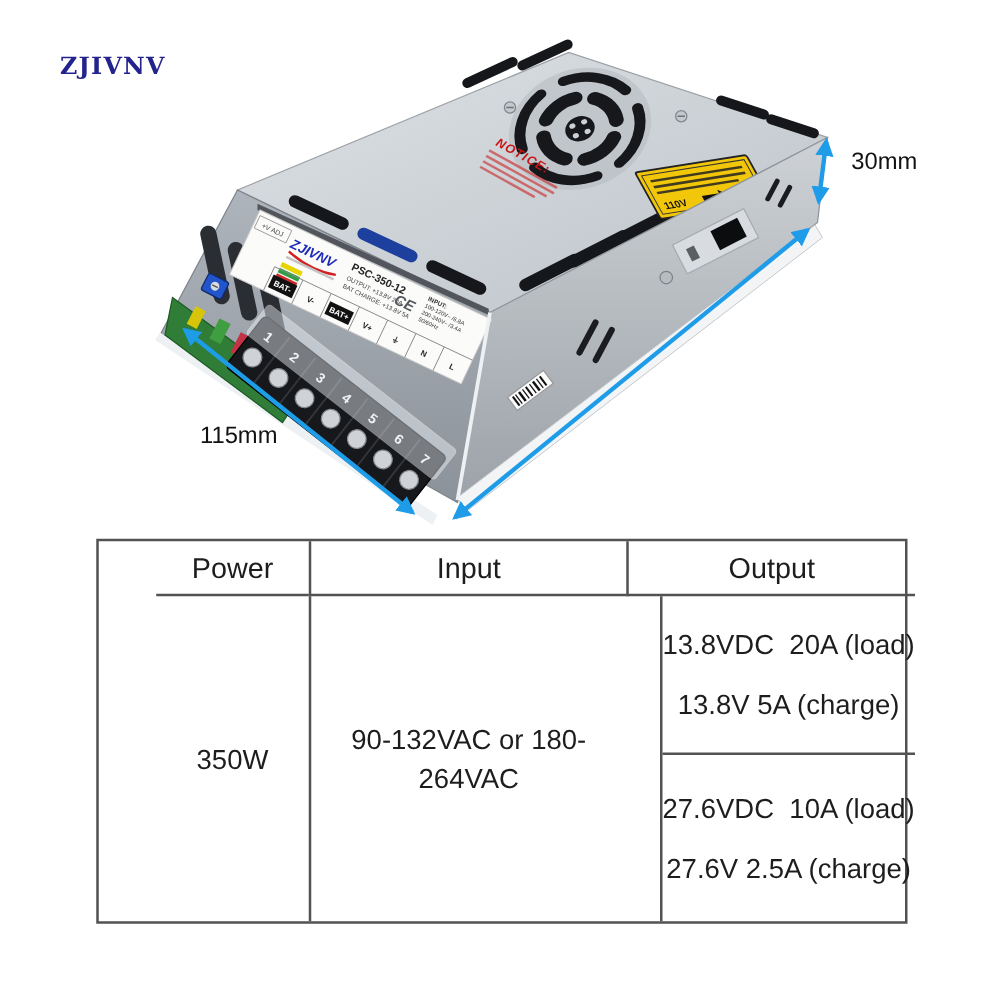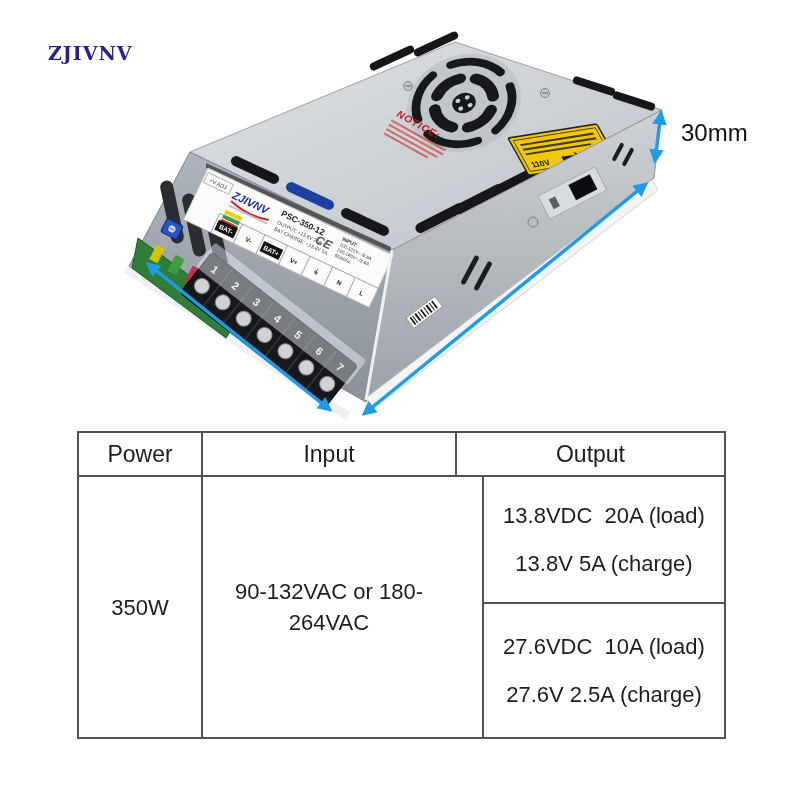--- a/index.html
+++ b/index.html
@@ -1,27 +1,27 @@
 <!DOCTYPE html>
 <html><head>
 <meta charset="utf-8">
 <style>
   html,body{margin:0;padding:0;background:#ffffff;}
   .stage{position:relative;width:800px;height:796px;background:#ffffff;overflow:hidden;
          font-family:"Liberation Sans",sans-serif;}
   .brand-logo{position:absolute;left:48px;top:42px;font-family:"DejaVu Serif",serif;
          font-weight:bold;font-size:19px;color:#23238e;letter-spacing:1px;}
   .psu-svg{position:absolute;left:0;top:0;}
-  .dim{position:absolute;font-size:24px;color:#111;}
+  .dim{position:absolute;font-size:19px;color:#111;}
   #dim-h{left:681px;top:119px;}
   #dim-l{left:537px;top:271px;}
   #dim-w{left:160px;top:338px;}
   .spec-table{position:absolute;left:77px;top:431px;width:649px;height:308px;
          border:2px solid #525252;box-sizing:border-box;display:grid;
-         grid-template-columns:122px 254px 1fr;grid-template-rows:44px 1fr;color:#1d1d1d;}
+         grid-template-columns:122px 254px 1fr;grid-template-rows:44px 1fr;color:#1d1d1d;padding-left:46px;}
   .th{display:flex;align-items:center;justify-content:center;font-size:23px;
          border-bottom:2px solid #525252;}
   .bl{border-left:2px solid #525252;}
   .td{display:flex;flex-direction:column;align-items:center;justify-content:center;font-size:22px;}
   .td .line{line-height:31px;text-align:center;}
   .out-col{display:flex;flex-direction:column;margin-left:27px;}
   .out-cell{display:flex;flex-direction:column;align-items:center;justify-content:center;
          font-size:22px;gap:22px;}
   .out-top{height:127px;border-bottom:2px solid #525252;box-sizing:border-box;}
   .out-bottom{flex:1;}
@@ -261,20 +261,21 @@
     <line x1="392" y1="250" x2="366" y2="400" stroke="#eef1f4" stroke-width="3"></line>
 
     <g stroke="#1f9ce8" stroke-width="3.5">
       <line x1="148" y1="264" x2="330" y2="410" marker-start="url(#ah)" marker-end="url(#ah)"></line>
       <line x1="364" y1="414" x2="646" y2="184" marker-start="url(#ah)" marker-end="url(#ah)"></line>
       <line x1="661" y1="113" x2="655" y2="161" marker-start="url(#ah)" marker-end="url(#ah)"></line>
     </g>
   </svg>
 
   <div class="dim" id="dim-h">30mm</div>
+  <div class="dim" id="dim-w">115mm</div>
 
   <div class="spec-table">
     <div class="th">Power</div>
     <div class="th bl">Input</div>
     <div class="th bl">Output</div>
 
     <div class="td">
       <div class="line">350W</div>
     </div>
 

